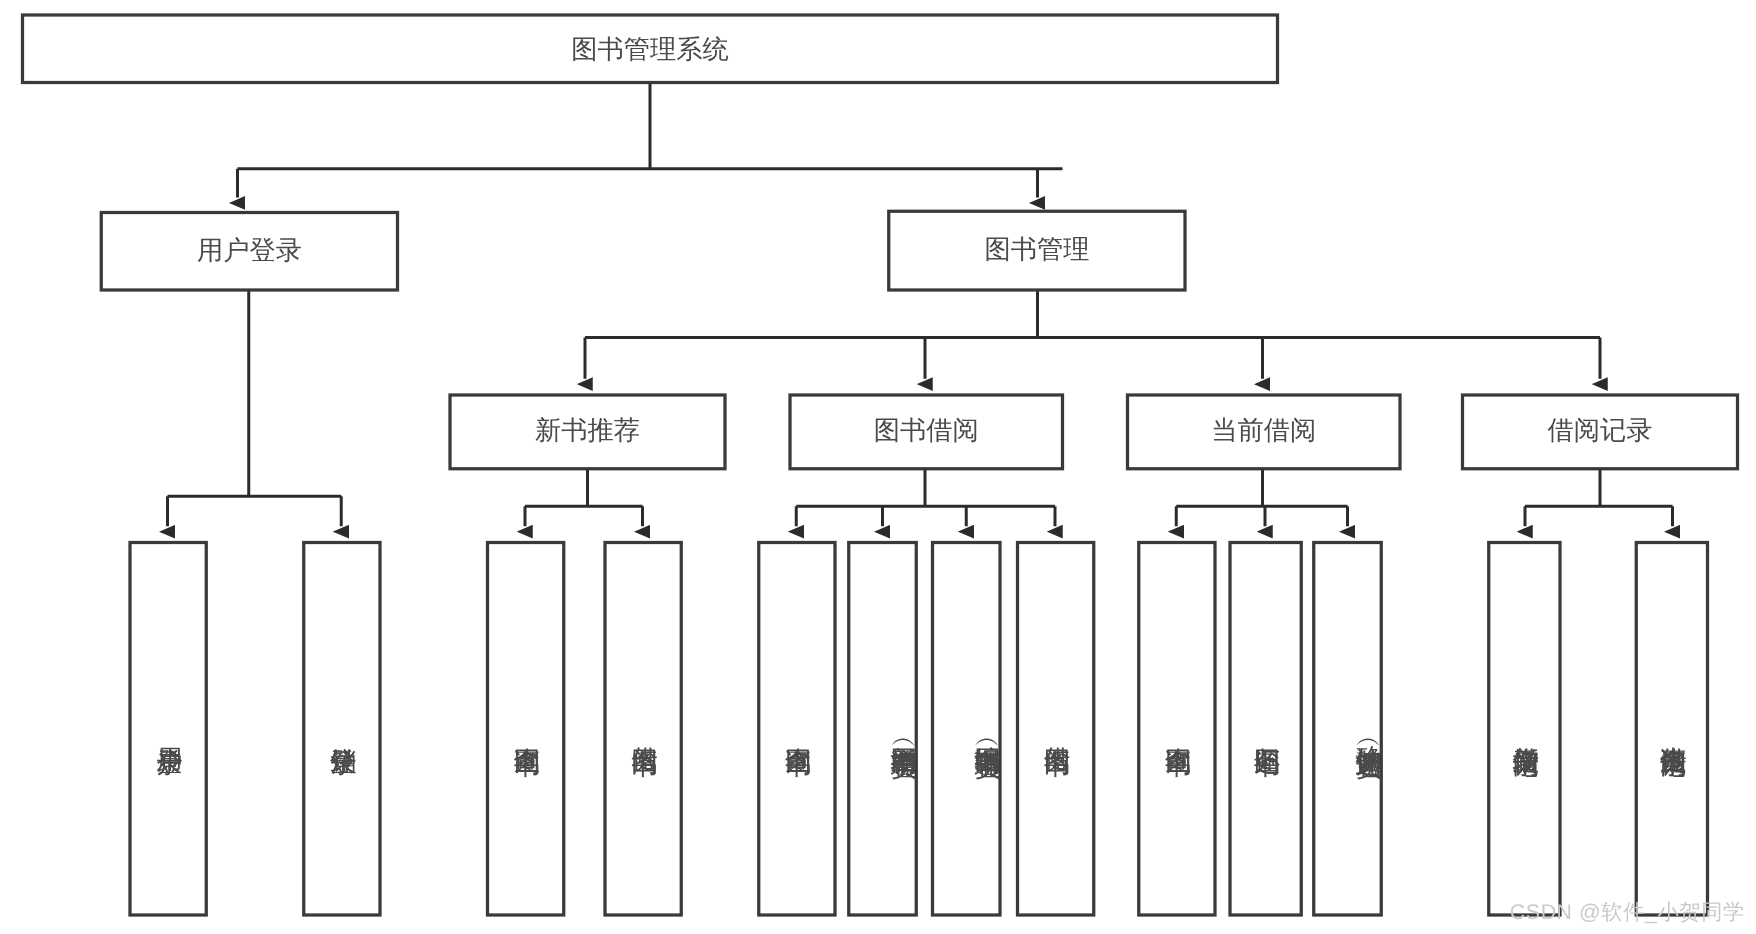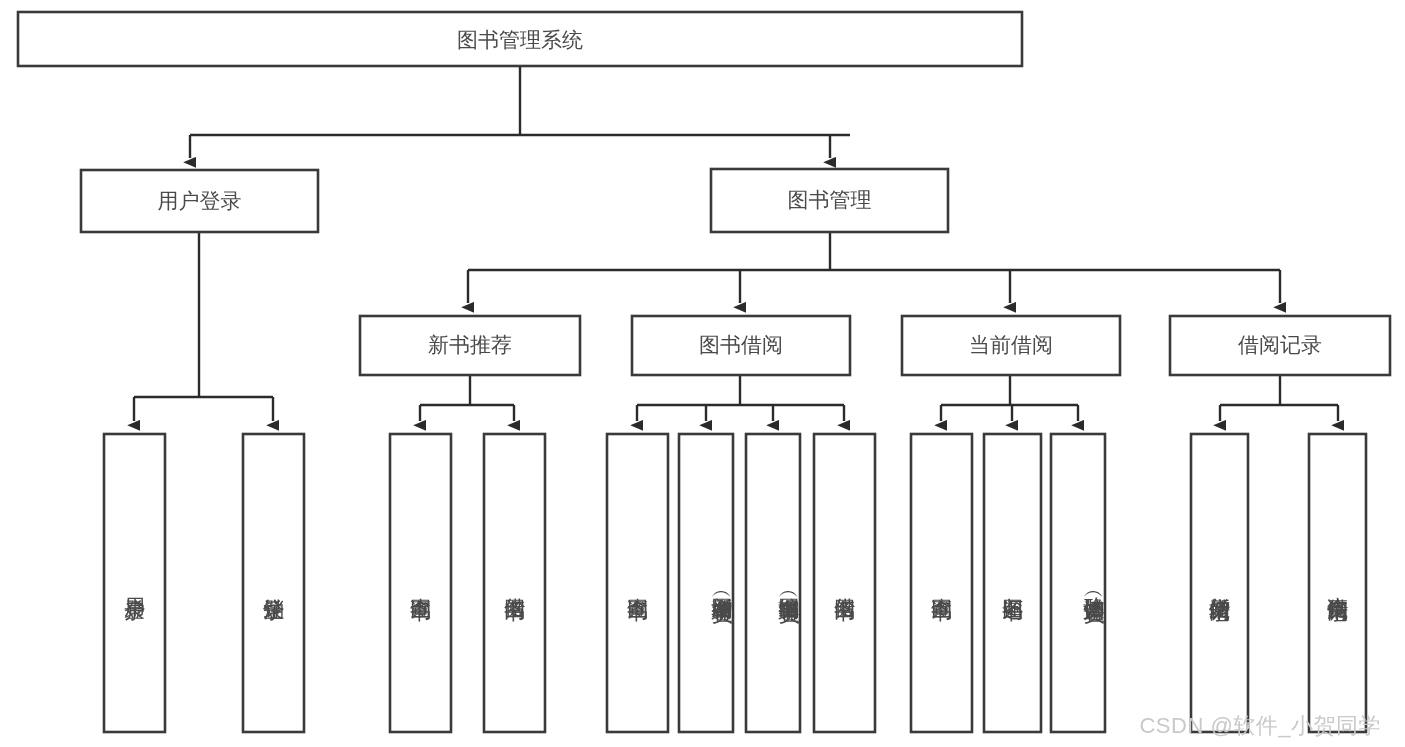--- a/index.html
+++ b/index.html
@@ -61,25 +61,25 @@
     justify-content: center;
     white-space: nowrap;
     user-select: none;
     pointer-events: none;
   }
   .leaf-label.centered {
     align-items: center;
   }
   .watermark {
     position: absolute;
-    right: 24px;
+    right: 9px;
     bottom: 6px;
     color: #c9c9c9;
     font-family: "Liberation Sans", "DejaVu Sans", sans-serif;
-    font-size: 22px;
+    font-size: 17px;
     letter-spacing: 0.5px;
     white-space: nowrap;
     user-select: none;
   }
 </style>
 </head>
 <body>
 
 <div id="canvas">
 

